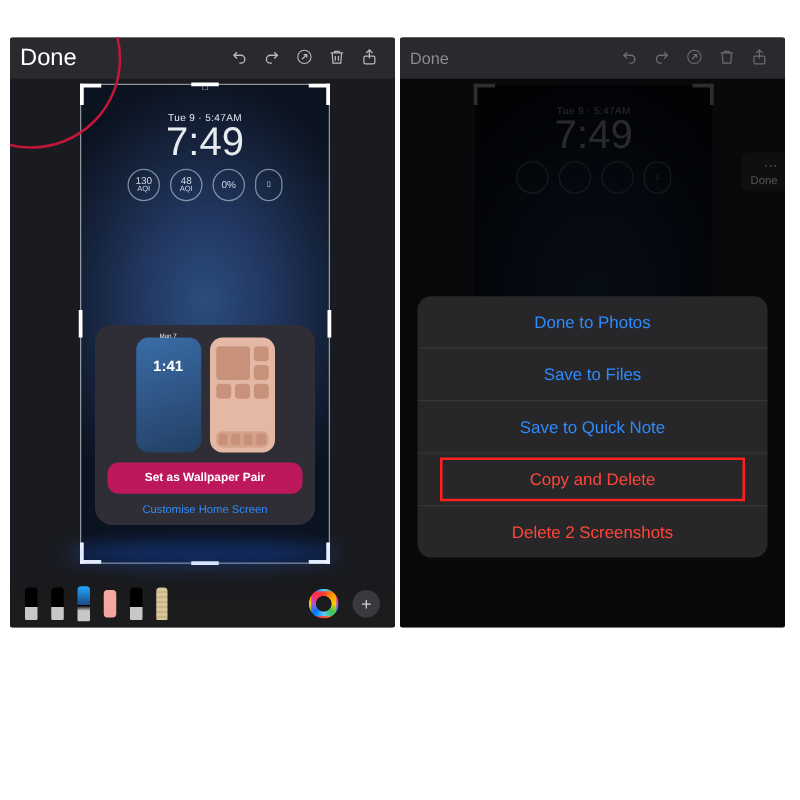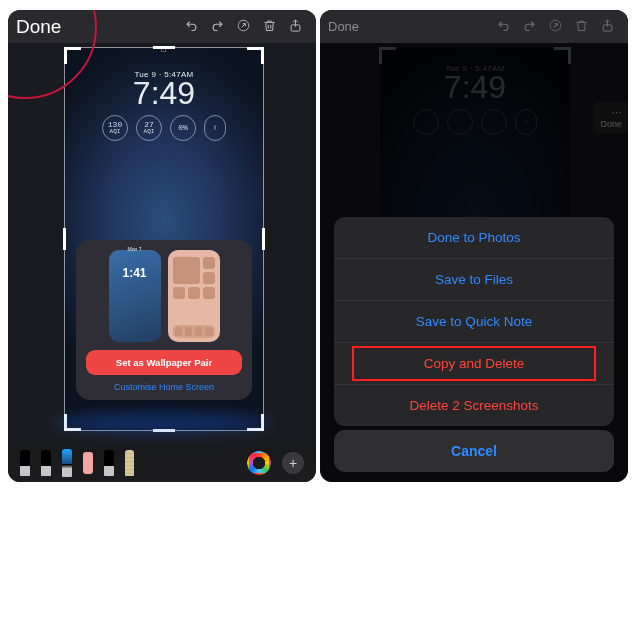--- a/index.html
+++ b/index.html
@@ -14,22 +14,23 @@
     display: flex;
     gap: 4px;
     padding: 10px 8px 0 8px;
     height: 480px;
   }
   .pane {
     position: relative;
     width: 308px;
     height: 472px;
     background: #1a1b20;
-    border-radius: 12px;
+    border-radius: 2px;
     overflow: hidden;
+    margin-top: 20px;
   }
   .topbar {
     display: flex;
     align-items: center;
     height: 33px;
     padding: 0 8px;
     background: #2a2a2e;
     position: relative;
     z-index: 4;
   }
@@ -81,21 +82,21 @@
   .cc-br{right:-1px;bottom:-1px;border-right-width:3px;border-bottom-width:3px;}
   .crop-edge { position:absolute; background:#fff; }
   .ce-t{top:-2px;left:50%;transform:translateX(-50%);width:22px;height:3px;}
   .ce-b{bottom:-2px;left:50%;transform:translateX(-50%);width:22px;height:3px;}
   .ce-l{left:-2px;top:50%;transform:translateY(-50%);width:3px;height:22px;}
   .ce-r{right:-2px;top:50%;transform:translateY(-50%);width:3px;height:22px;}
 
   .ls-date { color:#e7ebef; font-size:8px; text-align:center; padding-top:16px; letter-spacing:.3px;}
   .ls-lock {text-align:center; color:#d5dbe1; font-size:8px; margin-top:-3px;}
   .ls-time { color:#e7ebef; font-size:32px; font-weight:500; text-align:center; line-height:1; margin-top:-2px;}
-  .widgets{ display:flex; justify-content:center; gap:8px; margin-top:6px;font-family:Liberation Mono, monospace;}
+  .widgets{ display:flex; justify-content:center; gap:8px; margin-top:6px;}
   .wd { width:24px;height:24px;border:1.4px solid rgba(210,225,235,0.55); border-radius:50%; display:flex; flex-direction:column; align-items:center; justify-content:center; color:#cfd9e2; font-size:6px; line-height:1;}
   .wd .n{font-size:8px;}
   .wd.batt{border-radius:11px; width:20px;}
 
   .sheet {
     position: absolute;
     left: 11px; right: 11px;
     bottom: 30px;
     background: #2f2e36;
     border-radius: 14px;
@@ -104,21 +105,21 @@
   .pair{display:flex; justify-content:center; gap:7px; margin-bottom:8px;}
   .mini {width:52px;height:92px;border-radius:10px; background:linear-gradient(160deg,#3a6da8,#233f63);}
   .mini .mt{color:#fff;font-size:12px;font-weight:600;text-align:center;padding-top:14px;}
   .mini .md{color:#e4eef6;font-size:5px;text-align:center;margin-top:-4px;}
   .minib{width:52px;height:92px;border-radius:10px;background:#e4b8a4;padding:7px 5px 4px;box-sizing:border-box; position:relative;}
   .ig{display:grid;grid-template-columns:repeat(3,1fr);gap:3px;}
   .ic{background:#c8927a;border-radius:3px;aspect-ratio:1/1;}
   .ic.big{grid-column:span 2; grid-row:span 2; aspect-ratio:auto;}
   .dock{position:absolute;left:5px;right:5px;bottom:4px;height:13px;background:rgba(200,146,122,0.6);border-radius:5px;display:flex;gap:3px;padding:2px;box-sizing:border-box;}
   .dock div{flex:1;background:#c8927a;border-radius:2px;}
-  .setpair{display:block;width:100%;background:#ef4444;color:#fff;border:none;border-radius:9px;padding:7px;font-size:9.5px;font-weight:600;}
+  .setpair{display:block;width:100%;background:#be185d;color:#fff;border:none;border-radius:9px;padding:7px;font-size:9.5px;font-weight:600;}
   .custhome{display:block;text-align:center;color:#2e8bff;font-size:9px;padding-top:7px;font-weight:500;}
 
   .glow{position:absolute;left:45px;right:45px;bottom:4px;height:20px; filter:blur(7px); background:rgba(32,105,255,0.3); border-radius:50%;}
 
   .toolbar{
     position:absolute; left:0;right:0;bottom:0; height:38px;
     background:linear-gradient(180deg, rgba(20,20,22,0.0), rgba(25,25,27,0.7) 15%, #1c1c1f 60%);
     display:flex; align-items:center; gap:11px; padding:0 12px;
   }
   .tool{width:10px;height:26px; border-radius:3px 3px 1px 1px;}
@@ -212,21 +213,21 @@
 
         <div class="ls-lock">􀎠</div>
         <div class="ls-date">Tue 9  ·  5:47AM</div>
         <div class="ls-time">7:49</div>
         <div class="widgets">
           <div class="wd">
               <span class="n">130</span>
               <span>AQI</span>
             </div>
           <div class="wd">
-              <span class="n">27</span>
+              <span class="n">48</span>
               <span>AQI</span>
             </div>
           <div class="wd">
               <span class="n">0%</span>
             </div>
           <div class="wd batt">▯</div>
         </div>
 
         <div class="sheet">
           <div class="pair">
@@ -331,15 +332,14 @@
     <div class="actions">
       <div class="act">Done to Photos</div>
       <div class="act">Save to Files</div>
       <div class="act">Save to Quick Note</div>
       <div class="act destructive">
         <span>Copy and Delete</span>
         <span class="redbox"></span>
       </div>
       <div class="act destructive">Delete 2 Screenshots</div>
     </div>
-    <div class="cancel">Cancel</div>
   </div>
 </div>
 
 </body></html>

